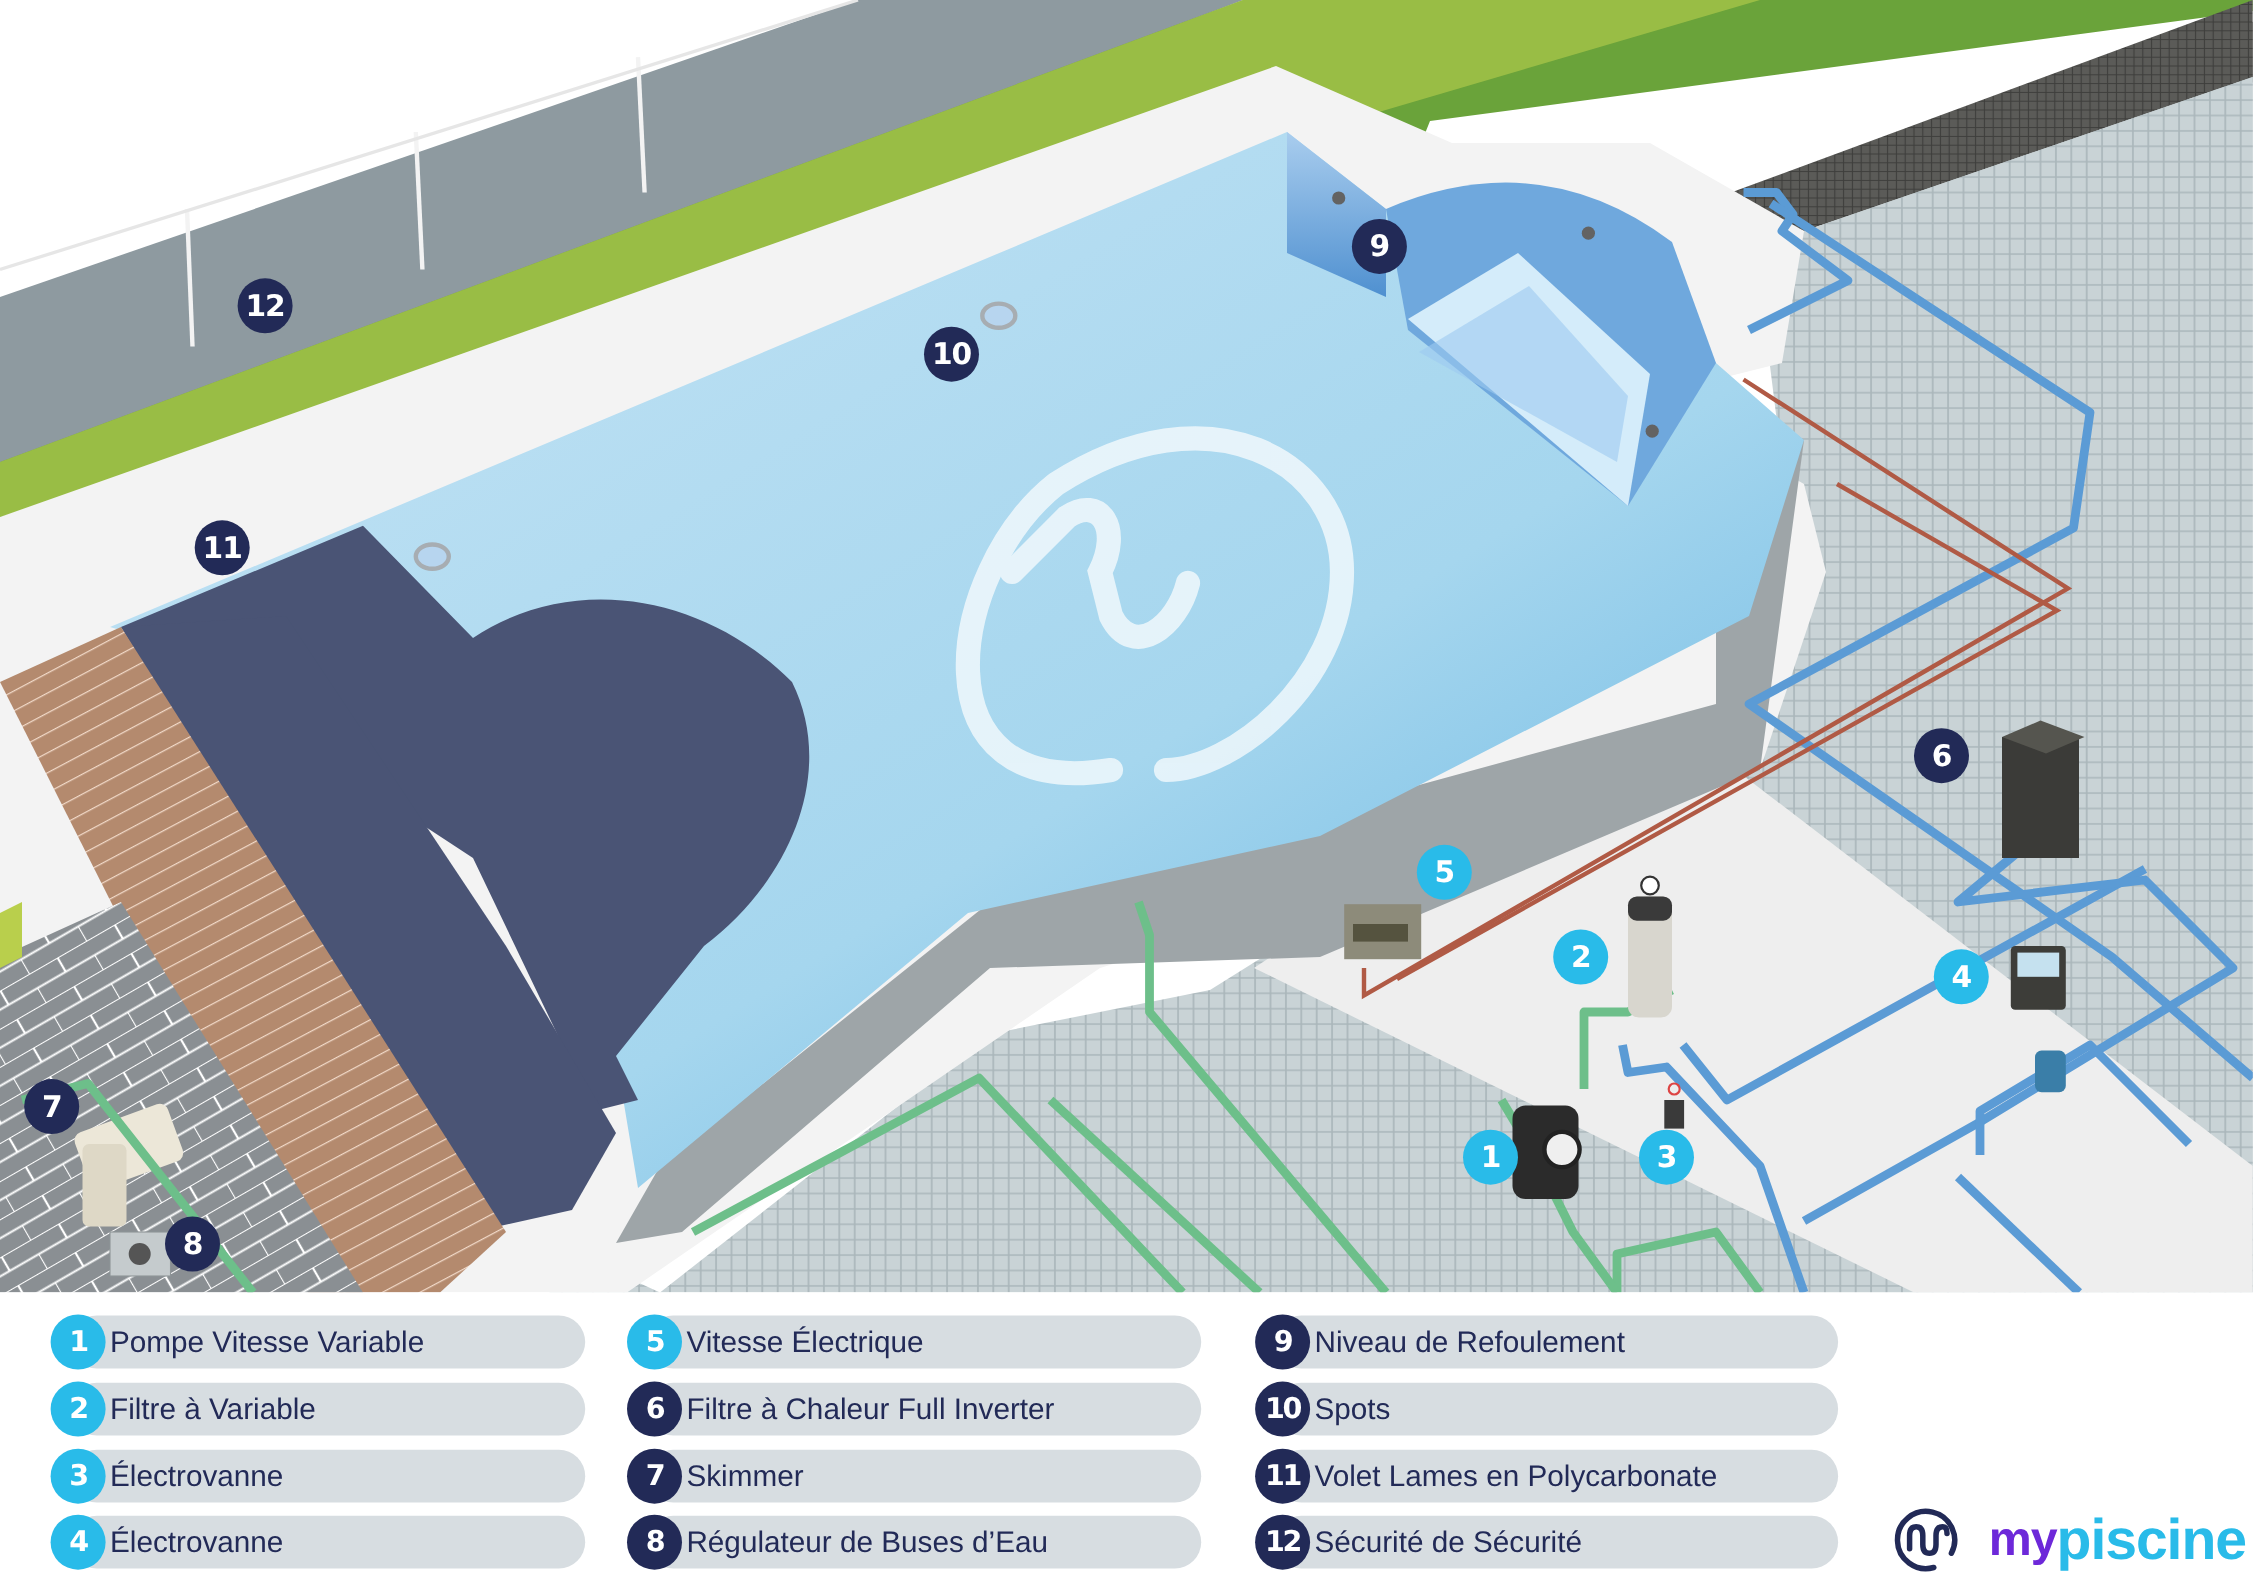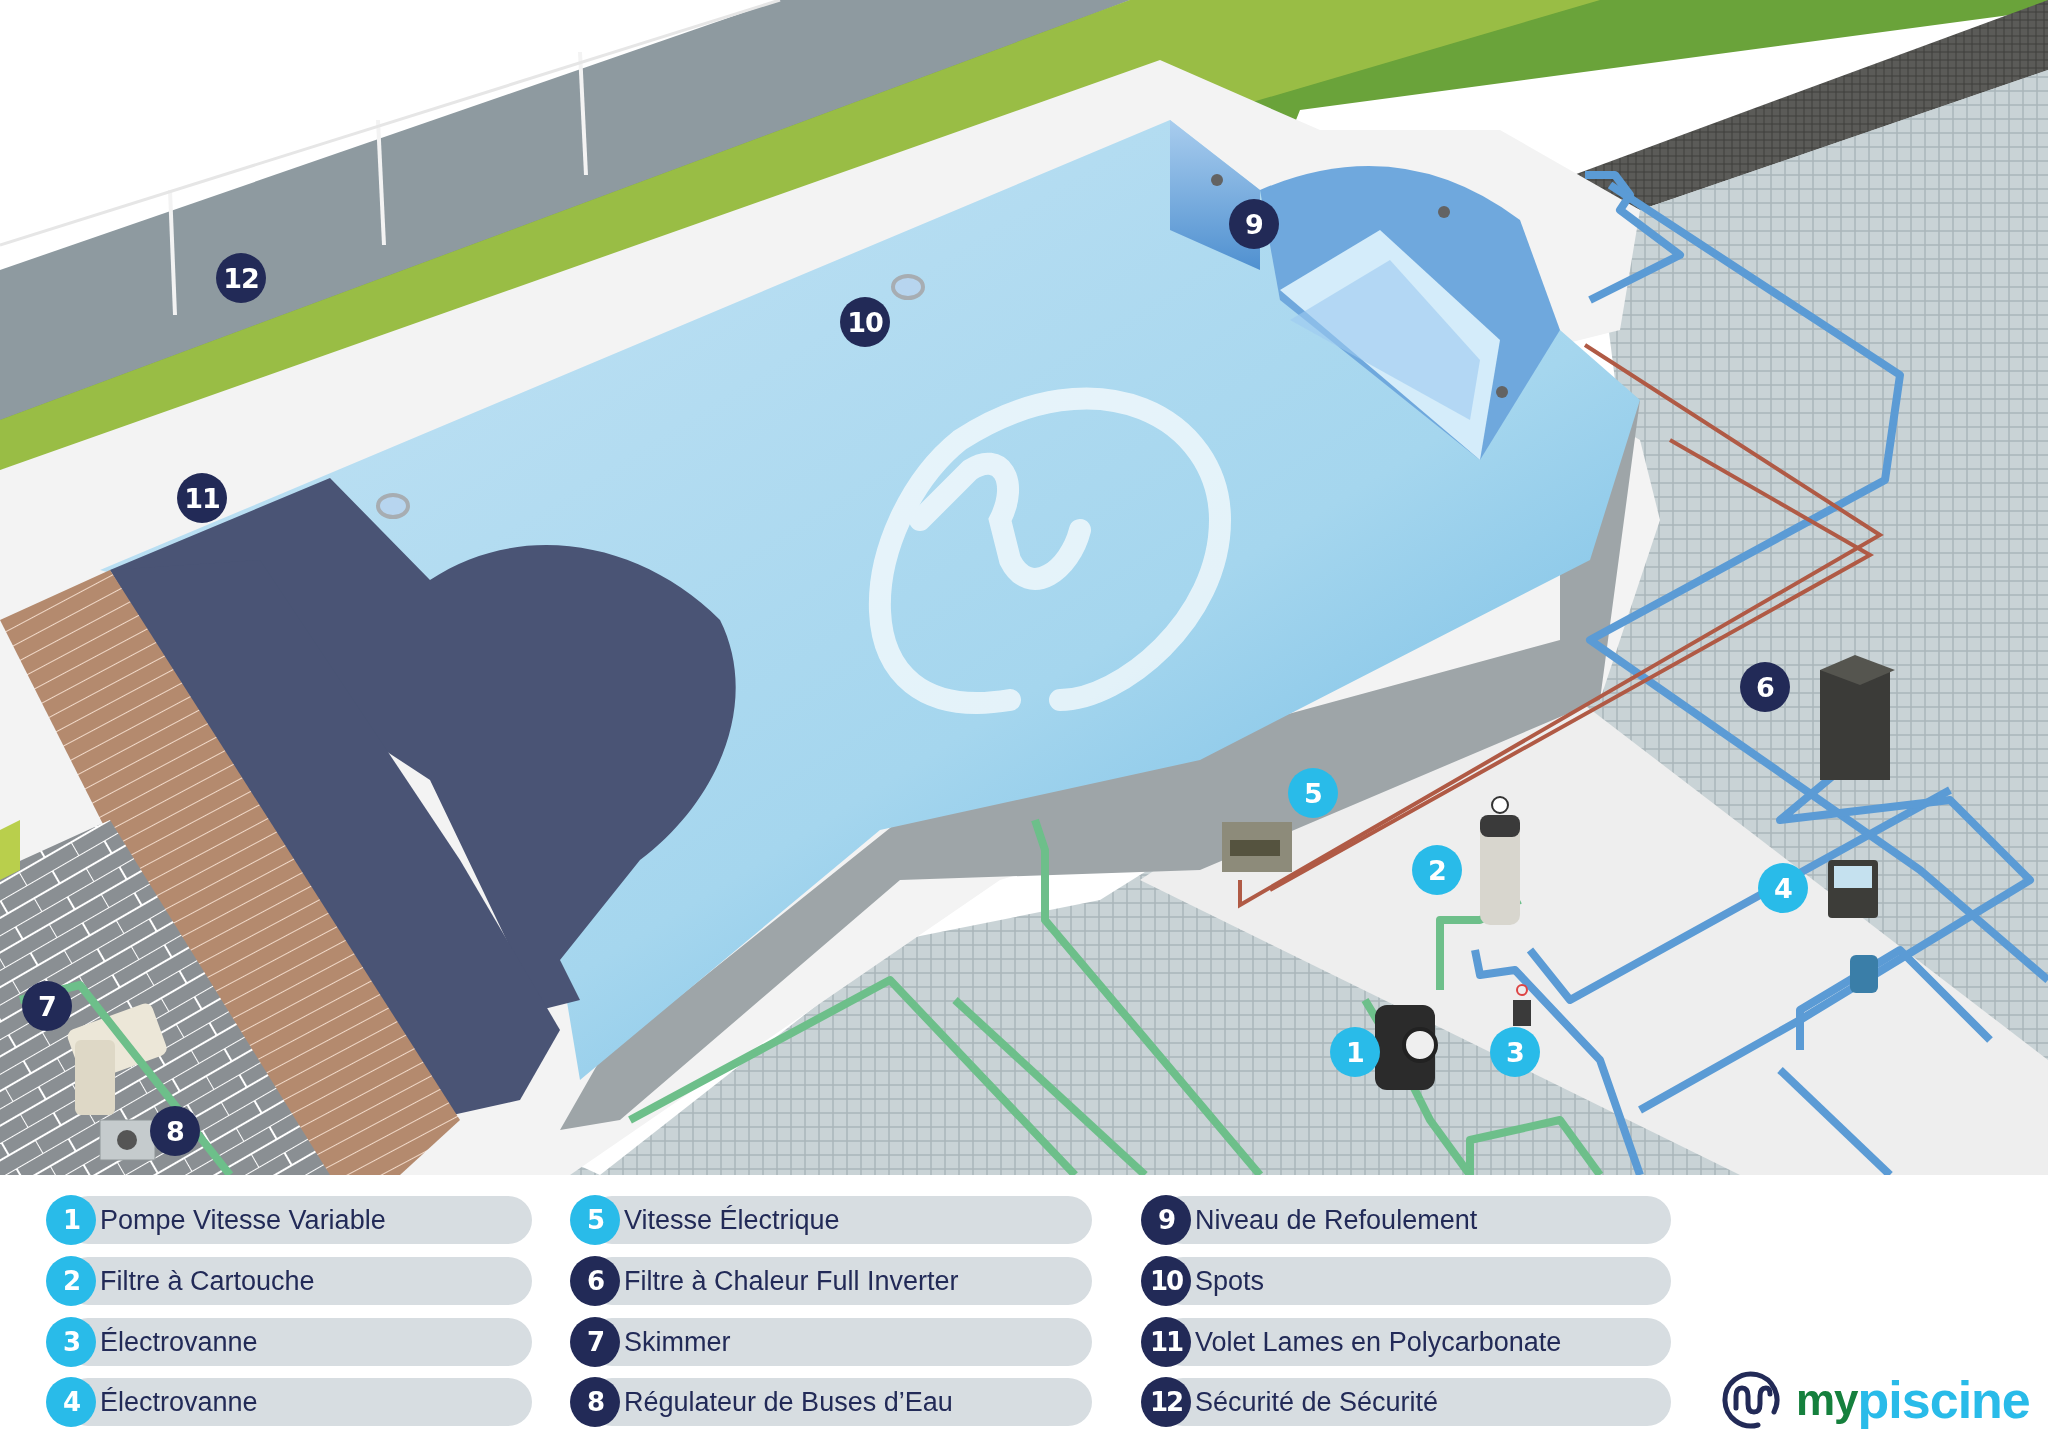--- a/index.html
+++ b/index.html
@@ -10,21 +10,21 @@
   .marker.cyan{background:#29bbe9;}
   .marker.navy{background:#222a57;}
   .legend{position:absolute;left:0;top:1175px;width:2048px;height:273px;background:#fff;}
   .row{position:absolute;height:48px;display:flex;align-items:center;}
   .pill{position:absolute;left:18px;right:0;top:0;bottom:0;background:#d7dde1;border-radius:24px;}
   .badge{position:relative;z-index:2;width:50px;height:50px;border-radius:50%;display:flex;align-items:center;justify-content:center;color:#fff;font-weight:bold;font-size:26px;font-family:"DejaVu Sans",sans-serif;letter-spacing:-2px;flex:none;}
   .badge.cyan{background:#29bbe9;}
   .badge.navy{background:#222a57;}
   .label{position:relative;z-index:2;margin-left:4px;color:#222a57;font-size:27px;white-space:nowrap;}
   .logo{position:absolute;left:1722px;top:1370px;display:flex;align-items:center;}
-  .logo .w1{color:#15803d;font-size:44px;font-weight:bold;margin-left:14px;letter-spacing:-1px;}
+  .logo .w1{color:#6d28d9;font-size:44px;font-weight:bold;margin-left:26px;letter-spacing:-1px;}
   .logo .w2{color:#29bbe9;font-size:52px;font-weight:bold;letter-spacing:-1px;}
 </style>
 </head>
 <body>
 
 <div class="scene">
   <svg width="2048" height="1175" viewBox="0 0 2048 1175">
     <defs>
       <linearGradient id="water" x1="0" y1="0" x2="1" y2="1">
         <stop offset="0" stop-color="#c6e4f5"></stop>
@@ -174,21 +174,21 @@
 <div class="legend">
 
   <div class="row" style="left:46px;top:21px;width:486px;">
     <div class="pill"></div>
     <div class="badge cyan">1</div>
     <span class="label">Pompe Vitesse Variable</span>
   </div>
   <div class="row" style="left:46px;top:82px;width:486px;">
     <div class="pill"></div>
     <div class="badge cyan">2</div>
-    <span class="label">Filtre à Cartouche</span>
+    <span class="label">Filtre à Variable</span>
   </div>
   <div class="row" style="left:46px;top:143px;width:486px;">
     <div class="pill"></div>
     <div class="badge cyan">3</div>
     <span class="label">Électrovanne</span>
   </div>
   <div class="row" style="left:46px;top:203px;width:486px;">
     <div class="pill"></div>
     <div class="badge cyan">4</div>
     <span class="label">Électrovanne</span>

